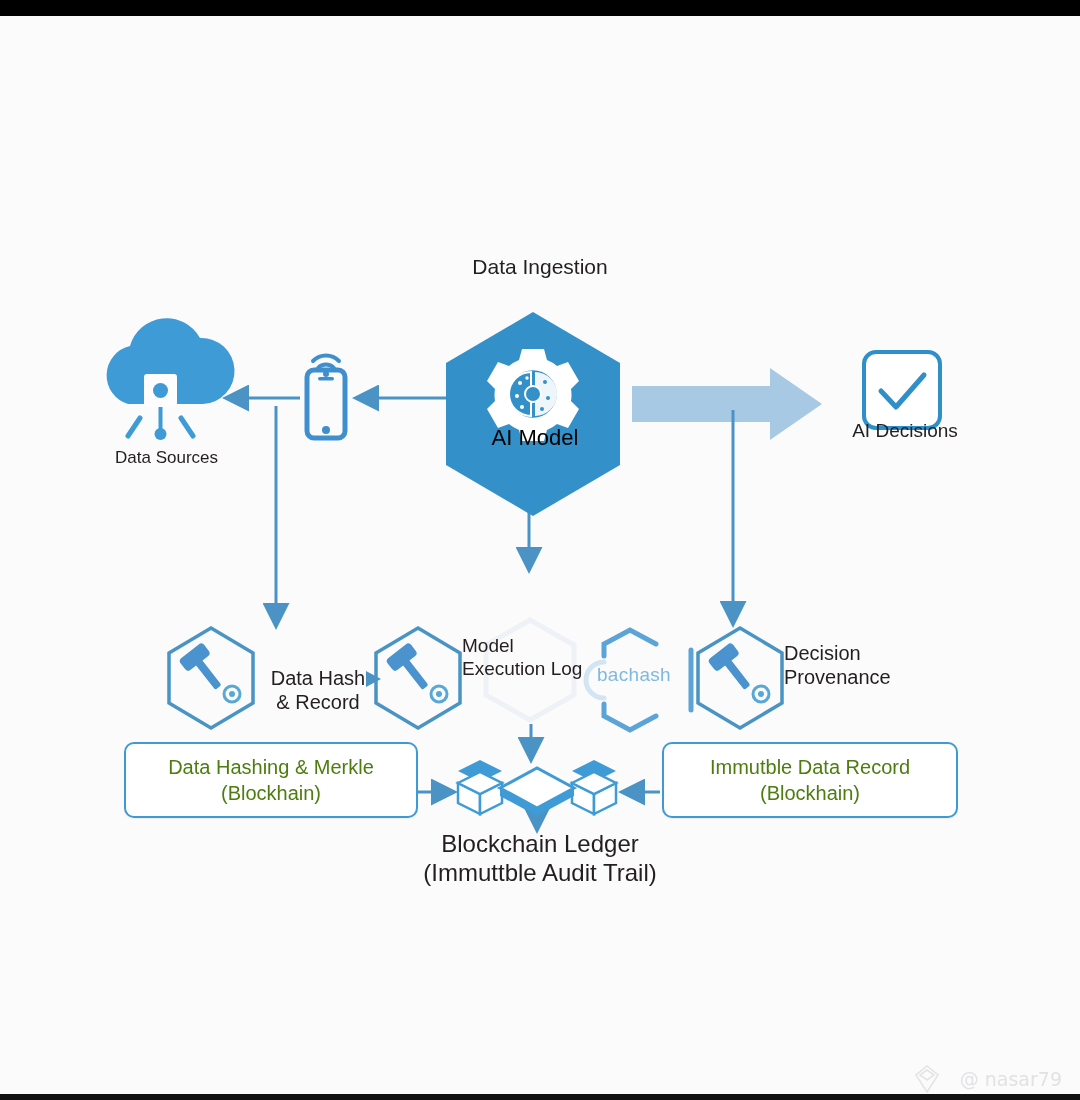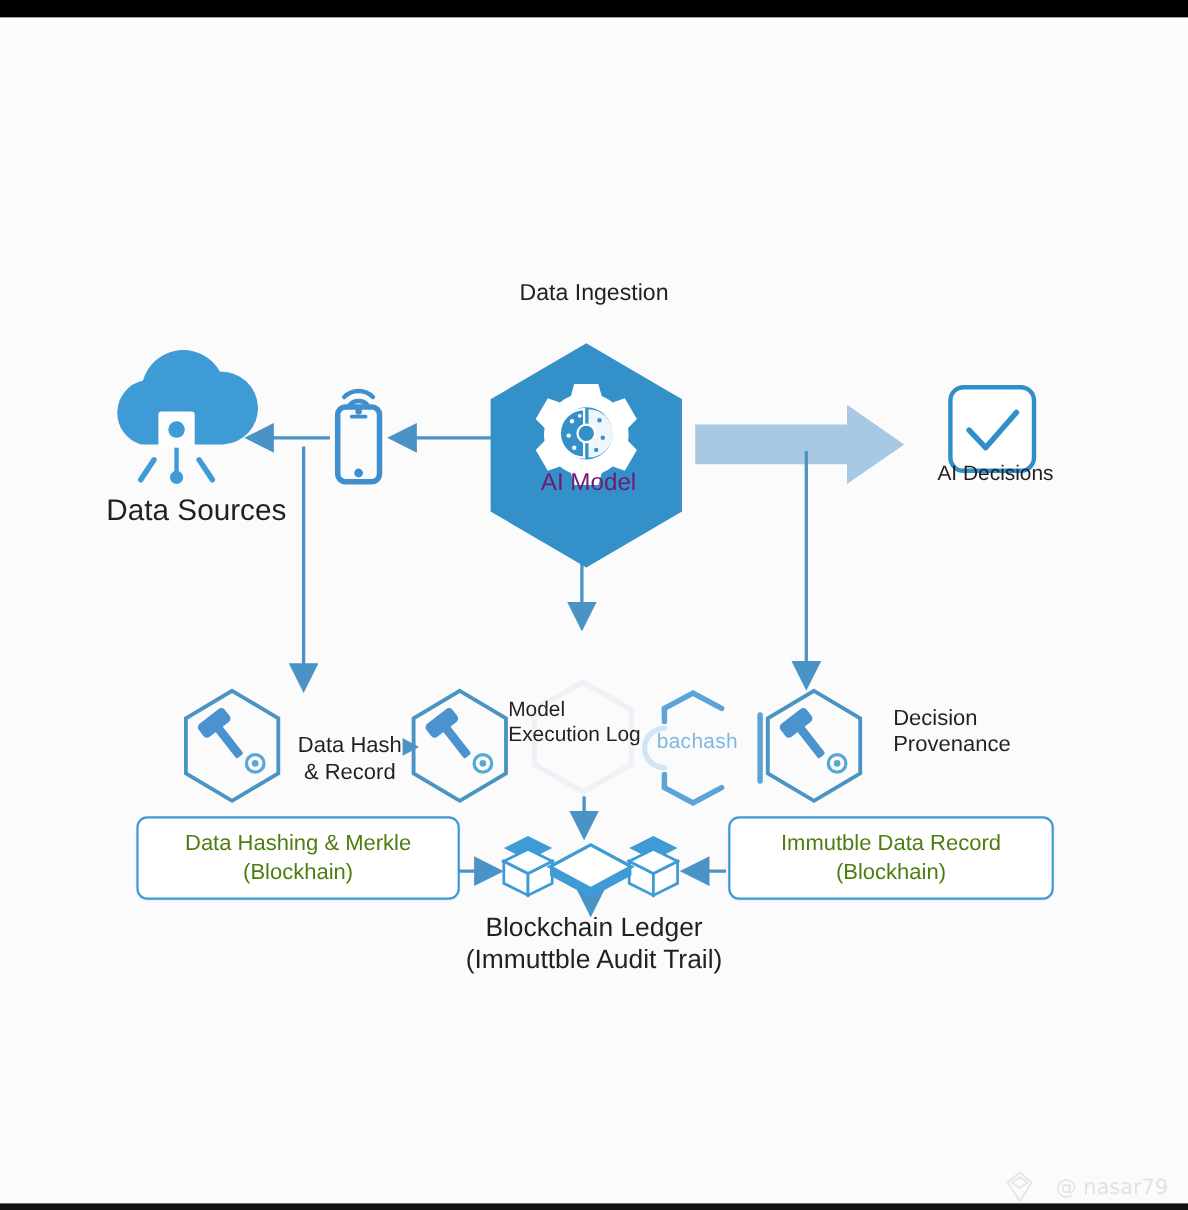--- a/index.html
+++ b/index.html
@@ -11,27 +11,27 @@
   #stage{position:relative;width:1080px;height:1100px;background:#fdfdfd;}
 
   .topbar{position:absolute;left:0;top:0;width:1080px;height:16px;background:#000;}
   .botbar{position:absolute;left:0;top:1094px;width:1080px;height:6px;background:#111;}
 
   .canvas{position:absolute;left:0;top:16px;width:1080px;height:1078px;background:#fbfbfc;}
   .lbl{position:absolute;color:#231f20;text-align:center;line-height:1.22;white-space:pre;}
 
   
   #lbl-data-ingestion{left:0;top:238;width:1080px;font-size:21px;}
-  #lbl-data-sources{left:76px;top:432px;width:205px;font-size:27px;}
+  #lbl-data-sources{left:64px;top:432px;width:205px;font-size:17px;}
   #lbl-ai-decisions{left:800px;top:403px;width:210px;font-size:19px;}
-  #lbl-ai-model{left:440px;top:409px;width:190px;font-size:22px;color:#701a75;font-weight:500;}
+  #lbl-ai-model{left:440px;top:409px;width:190px;font-size:22px;color:#000000;font-weight:500;}
   #lbl-smart-contract{left:380px;top:562px;width:320px;font-size:21px;}
   #lbl-data-hash{left:248px;top:650px;width:140px;font-size:20px;text-align:center;}
   #lbl-model-exec{left:462px;top:618px;width:170px;font-size:19px;text-align:left;}
-  #lbl-decision-prov{left:784px;top:625px;width:170px;font-size:20px;text-align:left;padding-left:28px;}
+  #lbl-decision-prov{left:784px;top:625px;width:170px;font-size:20px;text-align:left;}
   #lbl-ledger{left:340px;top:813px;width:400px;font-size:24px;}
 
   .boxlabel{
     position:absolute;border:2px solid #3d9ad4;border-radius:10px;background:#fff;
     display:flex;align-items:center;justify-content:center;text-align:center;
     color:#4d7c0f;font-size:20px;line-height:1.3;white-space:pre;
     box-shadow:0 1px 2px rgba(0,0,0,.06);
   }
   #box-left{left:124px;top:726px;width:290px;height:72px;}
   #box-right{left:662px;top:726px;width:292px;height:72px;}

